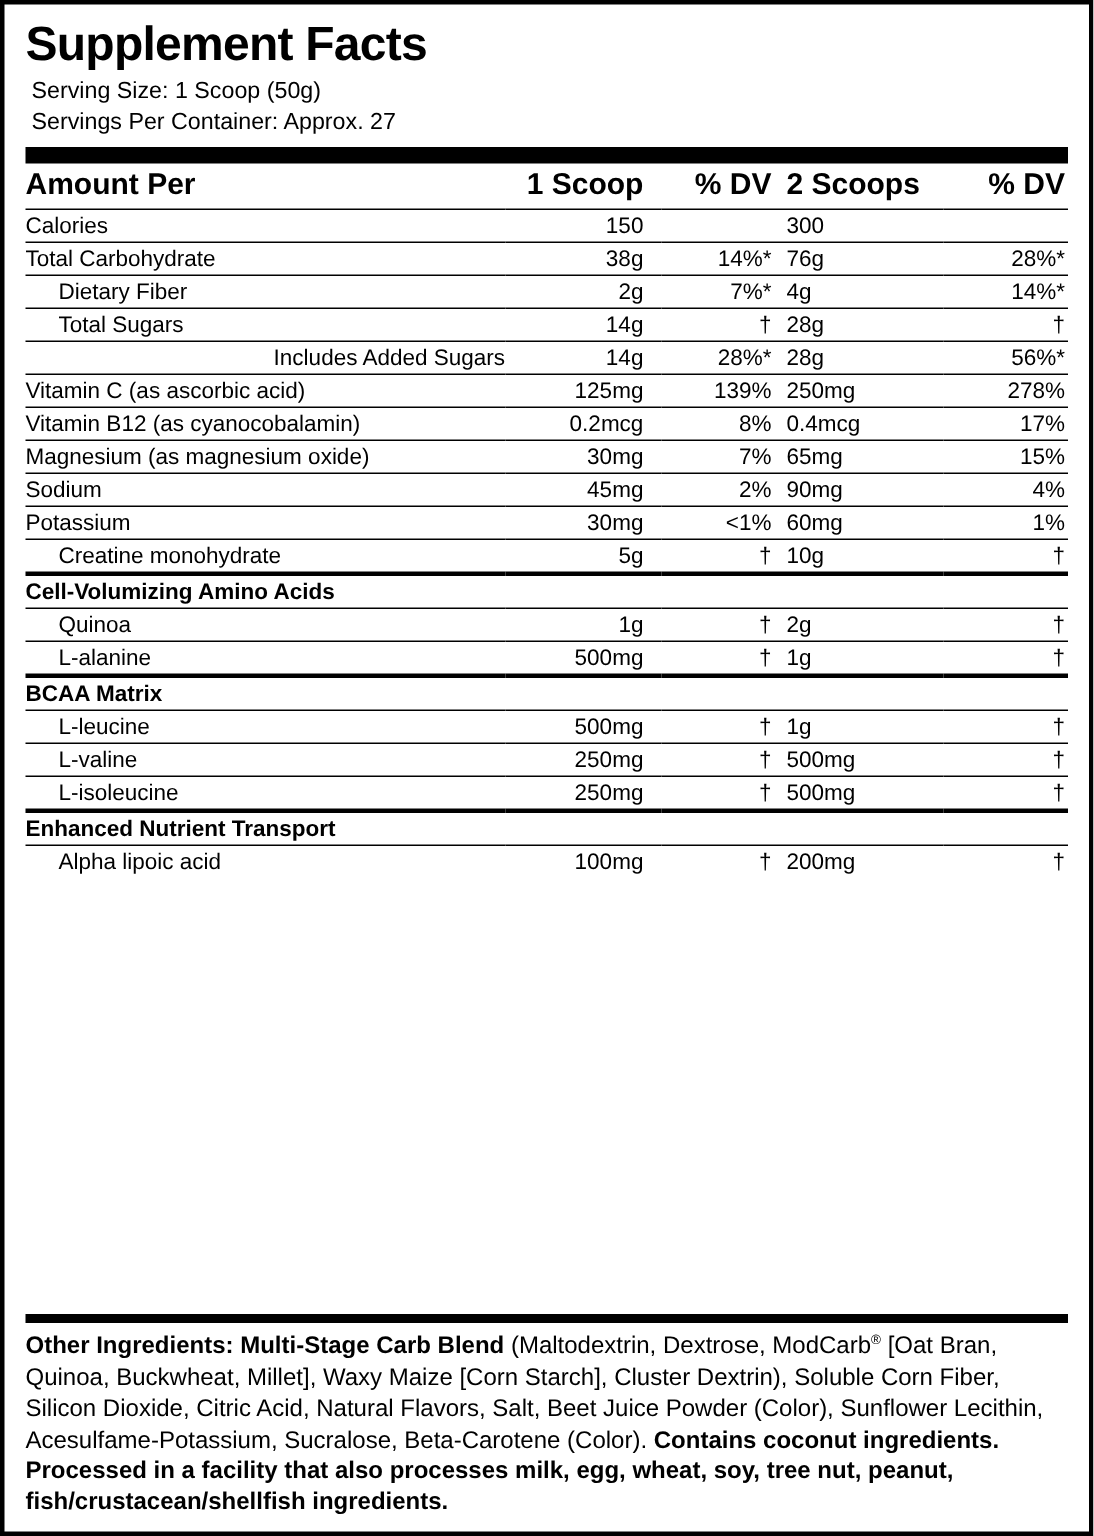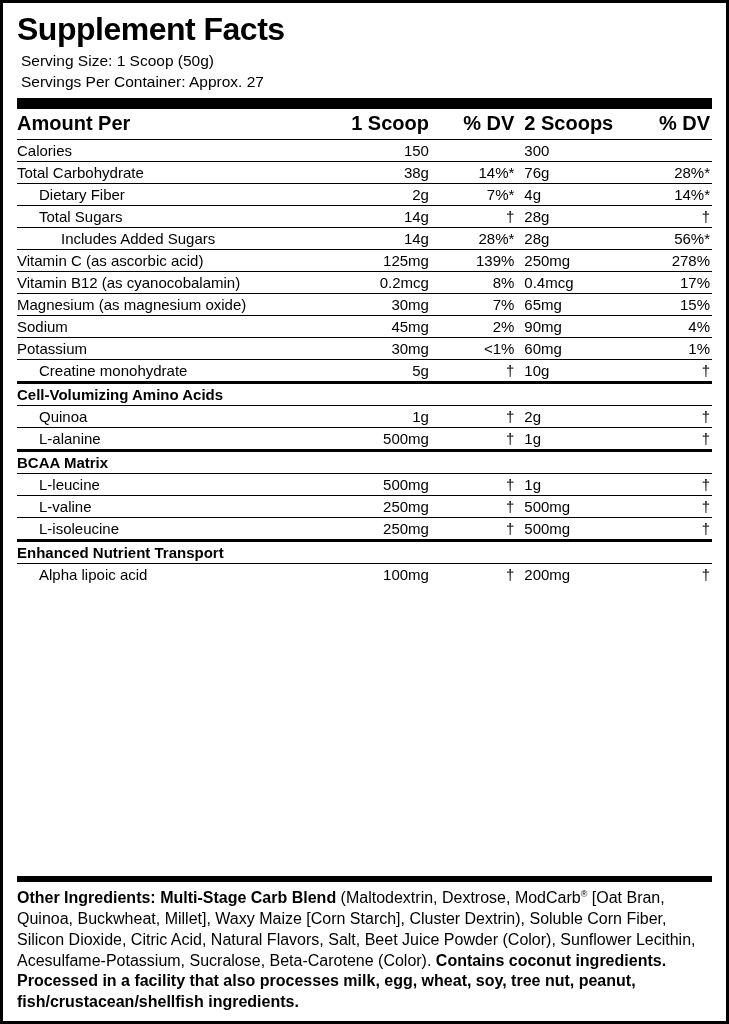--- a/index.html
+++ b/index.html
@@ -55,21 +55,21 @@
   .bar-thick { border-top: 11px solid #000; height: 0; }
   .hdr-row td {
     font-weight: bold;
     font-size: 20px;
     padding-bottom: 4px !important;
     padding-top: 3px !important;
   }
   .rule td { border-top: 1px solid #000; }
   .rule-heavy td { border-top: 3px solid #000; }
   .indent1 { padding-left: 22px !important; }
-  .indent2 { padding-left: 44px !important; }
+  .indent2 { padding-left: 44px !important; text-align: right; }
   .grp { font-weight: bold; }
   .footnotes {
     font-size: 14.5px;
     line-height: 1.4;
     margin-top: 6px;
     margin-bottom: 4px;
   }
   .other-wrap {
     border-top: 6px solid #000;
     padding-top: 6px;

